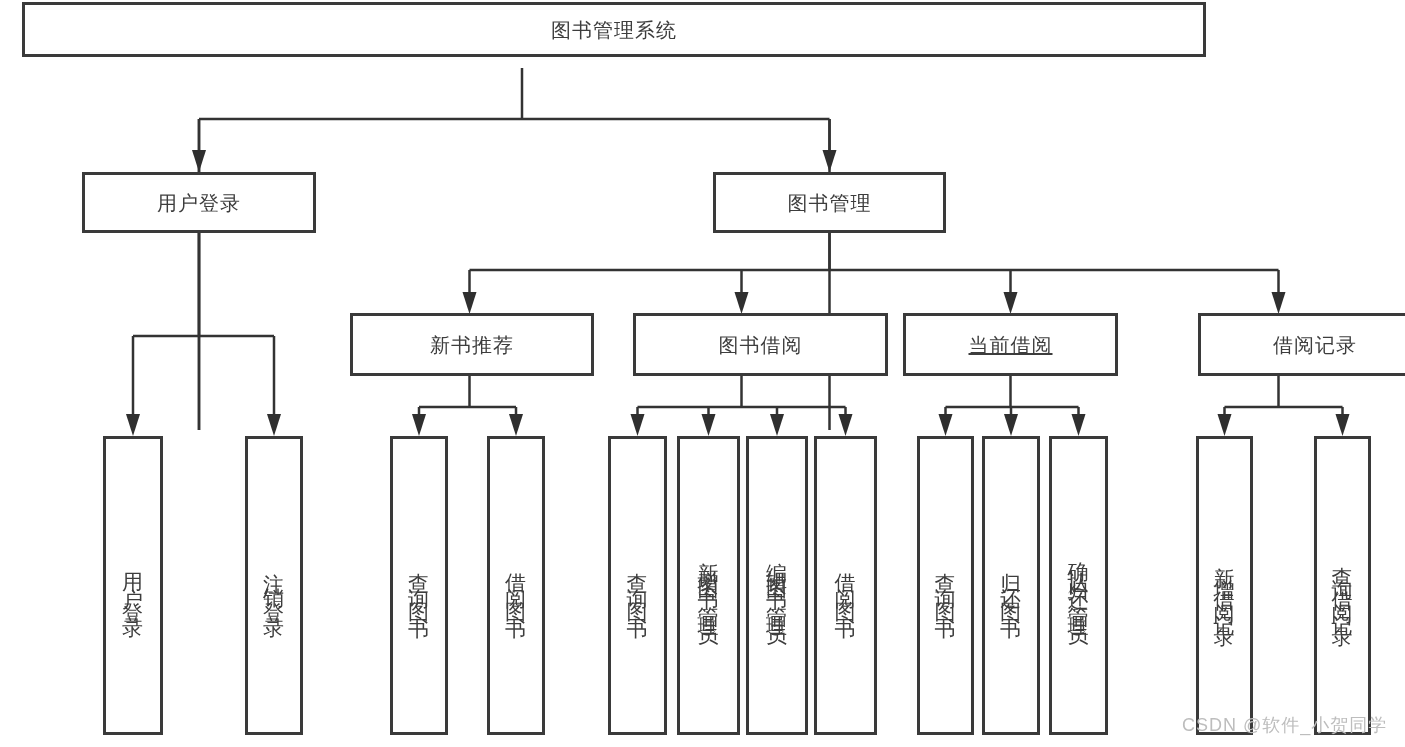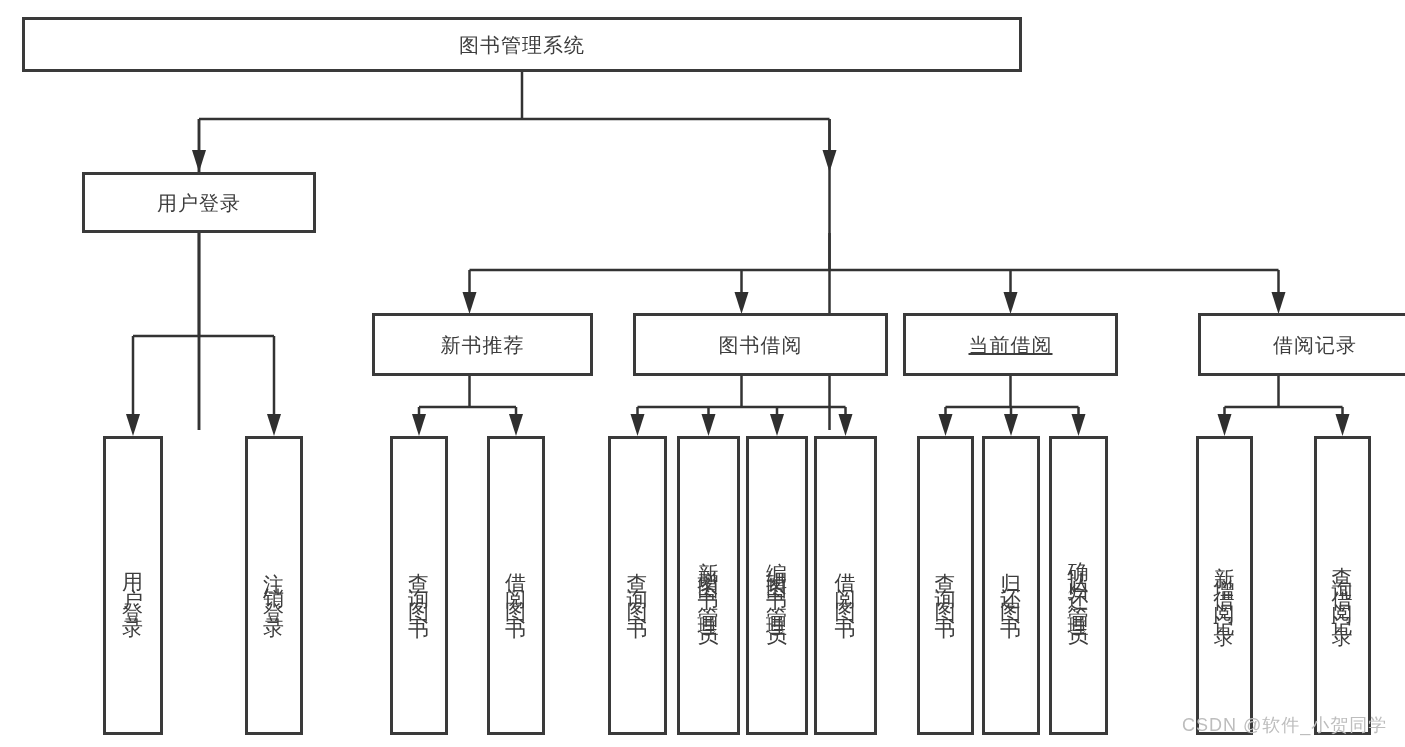--- a/index.html
+++ b/index.html
@@ -7,25 +7,25 @@
     position:relative;width:1405px;height:747px;background:#ffffff;overflow:hidden;
     font-family:"Liberation Sans","DejaVu Sans",sans-serif;color:#3d3d3d;
   }
   #connectors{position:absolute;left:0;top:0;width:1405px;height:747px;z-index:1;}
   .node{
     position:absolute;box-sizing:border-box;border:3px solid #3a3a3a;background:#ffffff;
     display:flex;align-items:center;justify-content:center;z-index:2;
   }
   .node .lbl{font-size:20px;line-height:1;letter-spacing:1px;white-space:nowrap;}
   
-  .root{left:22px;top:17px;width:1000px;height:55px;}
+  .root{left:22px;top:2px;width:1184px;height:55px;}
   .l2-a{left:82px;top:172px;width:234px;height:61px;}
   .l2-b{left:713px;top:172px;width:233px;height:61px;}
   .l3{top:313px;height:63px;}
-  .l3-a{left:372px;width:221px;}
+  .l3-a{left:350px;width:244px;}
   .l3-b{left:633px;width:255px;}
   .l3-c{left:903px;width:215px;text-decoration:underline;}
   .l3-d{left:1198px;width:234px;}
   .leaf{top:436px;height:299px;}
   .leaf .lbl{
     writing-mode:vertical-rl;text-orientation:mixed;font-size:21px;line-height:1;white-space:nowrap;
   }
   .sp4 .lbl{letter-spacing:15px;}
   .sp6 .lbl{letter-spacing:12px;}
   .sp9 .lbl{letter-spacing:9px;}
@@ -112,20 +112,23 @@
     </g>
   </svg>
 
   <div class="node root">
     <span class="lbl">图书管理系统</span>
   </div>
 
   <div class="node l2-a">
     <span class="lbl">用户登录</span>
   </div>
+  <div class="node l2-b">
+    <span class="lbl">图书管理</span>
+  </div>
 
   <div class="node l3 l3-a">
     <span class="lbl">新书推荐</span>
   </div>
   <div class="node l3 l3-b">
     <span class="lbl">图书借阅</span>
   </div>
   <div class="node l3 l3-c">
     <span class="lbl">当前借阅</span>
   </div>

